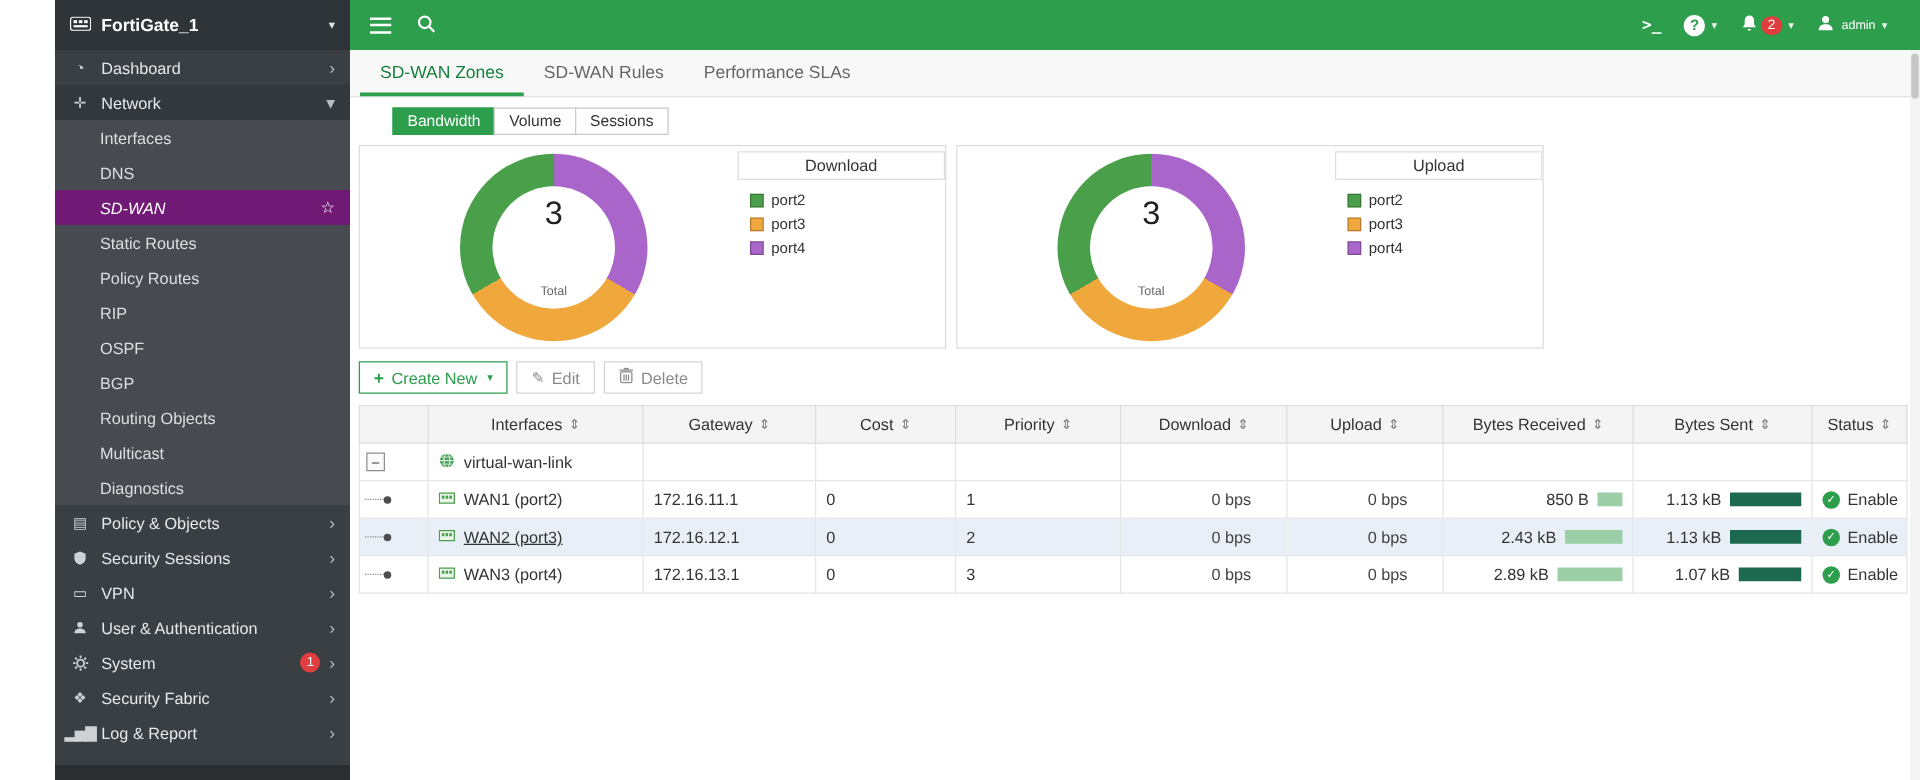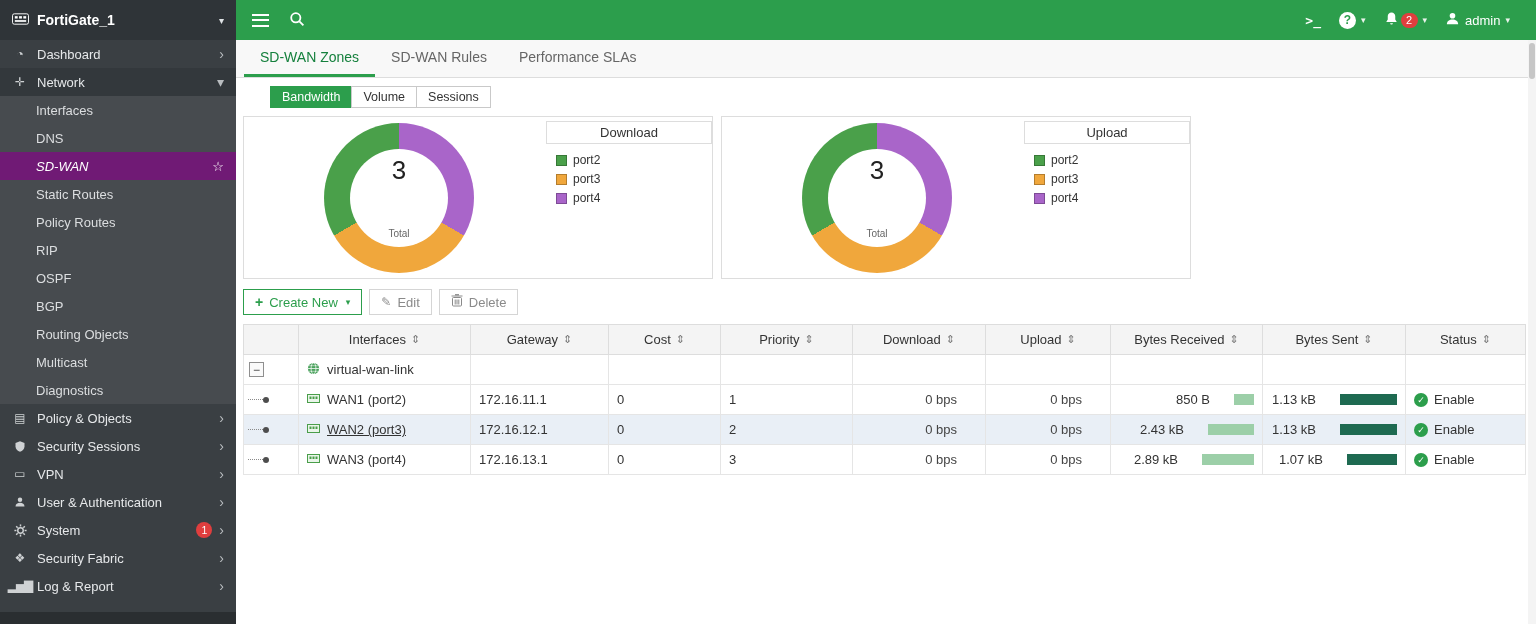--- a/index.html
+++ b/index.html
@@ -1,21 +1,21 @@
 <!DOCTYPE html>
 <html><head>
 <meta charset="utf-8">
 <style>
   * { margin:0; padding:0; box-sizing:border-box; }
   html,body { width:1536px; height:624px; overflow:hidden; }
   body { font-family:"Liberation Sans","DejaVu Sans",sans-serif; font-size:13px; color:#333; background:#fff; }
   .app { display:flex; width:1536px; height:624px; }
 
   
-  .sidebar { width:236px; flex-shrink:0; background:#3a3f43; display:flex; flex-direction:column; overflow:hidden; }
+  .sidebar { width:236px; flex-shrink:0; background:#3a3f43; display:flex; flex-direction:column; overflow:hidden;margin-left:44px; }
   .sb-header { height:40px; background:#2f3438; color:#fff; display:flex; align-items:center; gap:8px; padding:0 12px; font-weight:bold; font-size:14px; flex-shrink:0; cursor:pointer; }
   .sb-header .caret { margin-left:auto; font-size:10px; color:#dfe3e6; }
   .sb-nav { flex:1; }
   .sb-item { height:28px; display:flex; align-items:center; gap:9px; padding:0 12px; color:#e6e8ea; font-size:13px; cursor:pointer; white-space:nowrap; }
   .sb-item .sb-icon { width:16px; text-align:center; color:#cfd2d4; font-size:12px; flex-shrink:0; display:inline-flex; justify-content:center; }
   .sb-item .chev { margin-left:auto; color:#b9bdc0; font-size:14px; }
   .sb-item.open-section { background:#33383c; }
   .sb-item.sub { background:#474b4f; padding-left:36px; color:#dcdee0; }
   .sb-item.selected { background:#701a75; color:#fff;font-style:italic; }
   .sb-item.selected .star { margin-left:auto; color:#fff; font-size:13px; }
@@ -28,21 +28,21 @@
   .main { flex:1; display:flex; flex-direction:column; position:relative; }
   .topbar { height:40px; background:#2c9e4c; display:flex; align-items:center; gap:20px; padding:0 16px; color:#fff; flex-shrink:0; }
   .burger { width:17px; height:13px; border-top:2px solid #fff; border-bottom:2px solid #fff; position:relative; cursor:pointer; }
   .burger::after { content:""; position:absolute; left:0; right:0; top:3.5px; height:2px; background:#fff; }
   .tb-right { margin-left:auto; display:flex; align-items:center; gap:18px; padding-right:10px; }
   .tb-group { display:inline-flex; align-items:center; gap:5px; cursor:pointer; position:relative; }
   .term { font-family:"DejaVu Sans Mono",monospace; font-weight:bold; font-size:13px; }
   .qmark { width:17px; height:17px; border-radius:50%; background:#fff; color:#2c9e4c; font-weight:bold; font-size:12px; display:inline-flex; align-items:center; justify-content:center; }
   .tb-caret { font-size:9px; color:#eaf4ec; }
   .notif-badge { background:#e03e3e; color:#fff; min-width:17px; height:15px; border-radius:8px; font-size:11px; display:inline-flex; align-items:center; justify-content:center; padding:0 4px; margin-left:-3px; }
-  .admin-label { font-size:13px; }
+  .admin-label { font-size:10px; }
 
   
   .tabs { height:38px; background:#f8f8f8; border-bottom:1px solid #ddd; display:flex; align-items:stretch; padding:0 8px; flex-shrink:0; }
   .tab { padding:0 16px; display:flex; align-items:center; font-size:14px; color:#666; cursor:pointer; border-bottom:3px solid transparent; }
   .tab.active { color:#15803d; border-bottom-color:#2c9e4c; }
 
   
   .content { flex:1; background:#fff; padding:8px 10px 0 7px; position:relative; overflow:hidden; }
   .subtabs { display:inline-flex; margin-bottom:8px; }
   .subtab { padding:3px 11px; border:1px solid #c9c9c9; background:#fff; color:#333; font-size:12.5px; margin-left:-1px; cursor:pointer; }
@@ -75,21 +75,21 @@
   .sort { color:#777; font-size:11px; }
   .grid td { border:1px solid #e5e5e5; height:30px; padding:0 8px; font-size:13px; color:#333; overflow:hidden; white-space:nowrap; }
   tr.row-selected td { background:#e9eff6; }
   tr.row-selected .member-name { text-decoration:underline; }
   .iface { display:flex; align-items:center; gap:7px; }
   .expander { width:15px; height:15px; border:1px solid #8f8f8f; background:#fafafa; color:#444; display:inline-flex; align-items:center; justify-content:center; font-size:12px; line-height:1; cursor:pointer; }
   .tree { display:flex; align-items:center; padding-left:4px; }
   .tree .dash { width:15px; height:0; border-top:1px dotted #8a8a8a; }
   .tree .dot { width:6px; height:6px; border-radius:50%; background:#4d4d4d; }
   td.num { text-align:right; padding-right:28px; color:#444; }
-  td.bytes .cellflex { display:flex; align-items:center; justify-content:flex-end; gap:24px; }
+  td.bytes .cellflex { display:flex; align-items:center; justify-content:flex-end; gap:7px; }
   .bar { height:11px; display:inline-block; flex-shrink:0; }
   .bar.light { background:#9ccfa8; }
   .bar.dark { background:#1e6a51; }
   td.statuscell .cellflex { display:flex; align-items:center; gap:6px; }
   .chk { width:14px; height:14px; border-radius:50%; background:#2c9e4c; color:#fff; font-size:9px; display:inline-flex; align-items:center; justify-content:center; flex-shrink:0; }
 
   
   .vscroll { position:absolute; top:40px; right:0; bottom:0; width:8px; background:#f4f4f4; }
   .vthumb { position:absolute; top:3px; left:1px; width:6px; height:36px; background:#c6c6c6; border-radius:3px; cursor:pointer; }
 </style>

